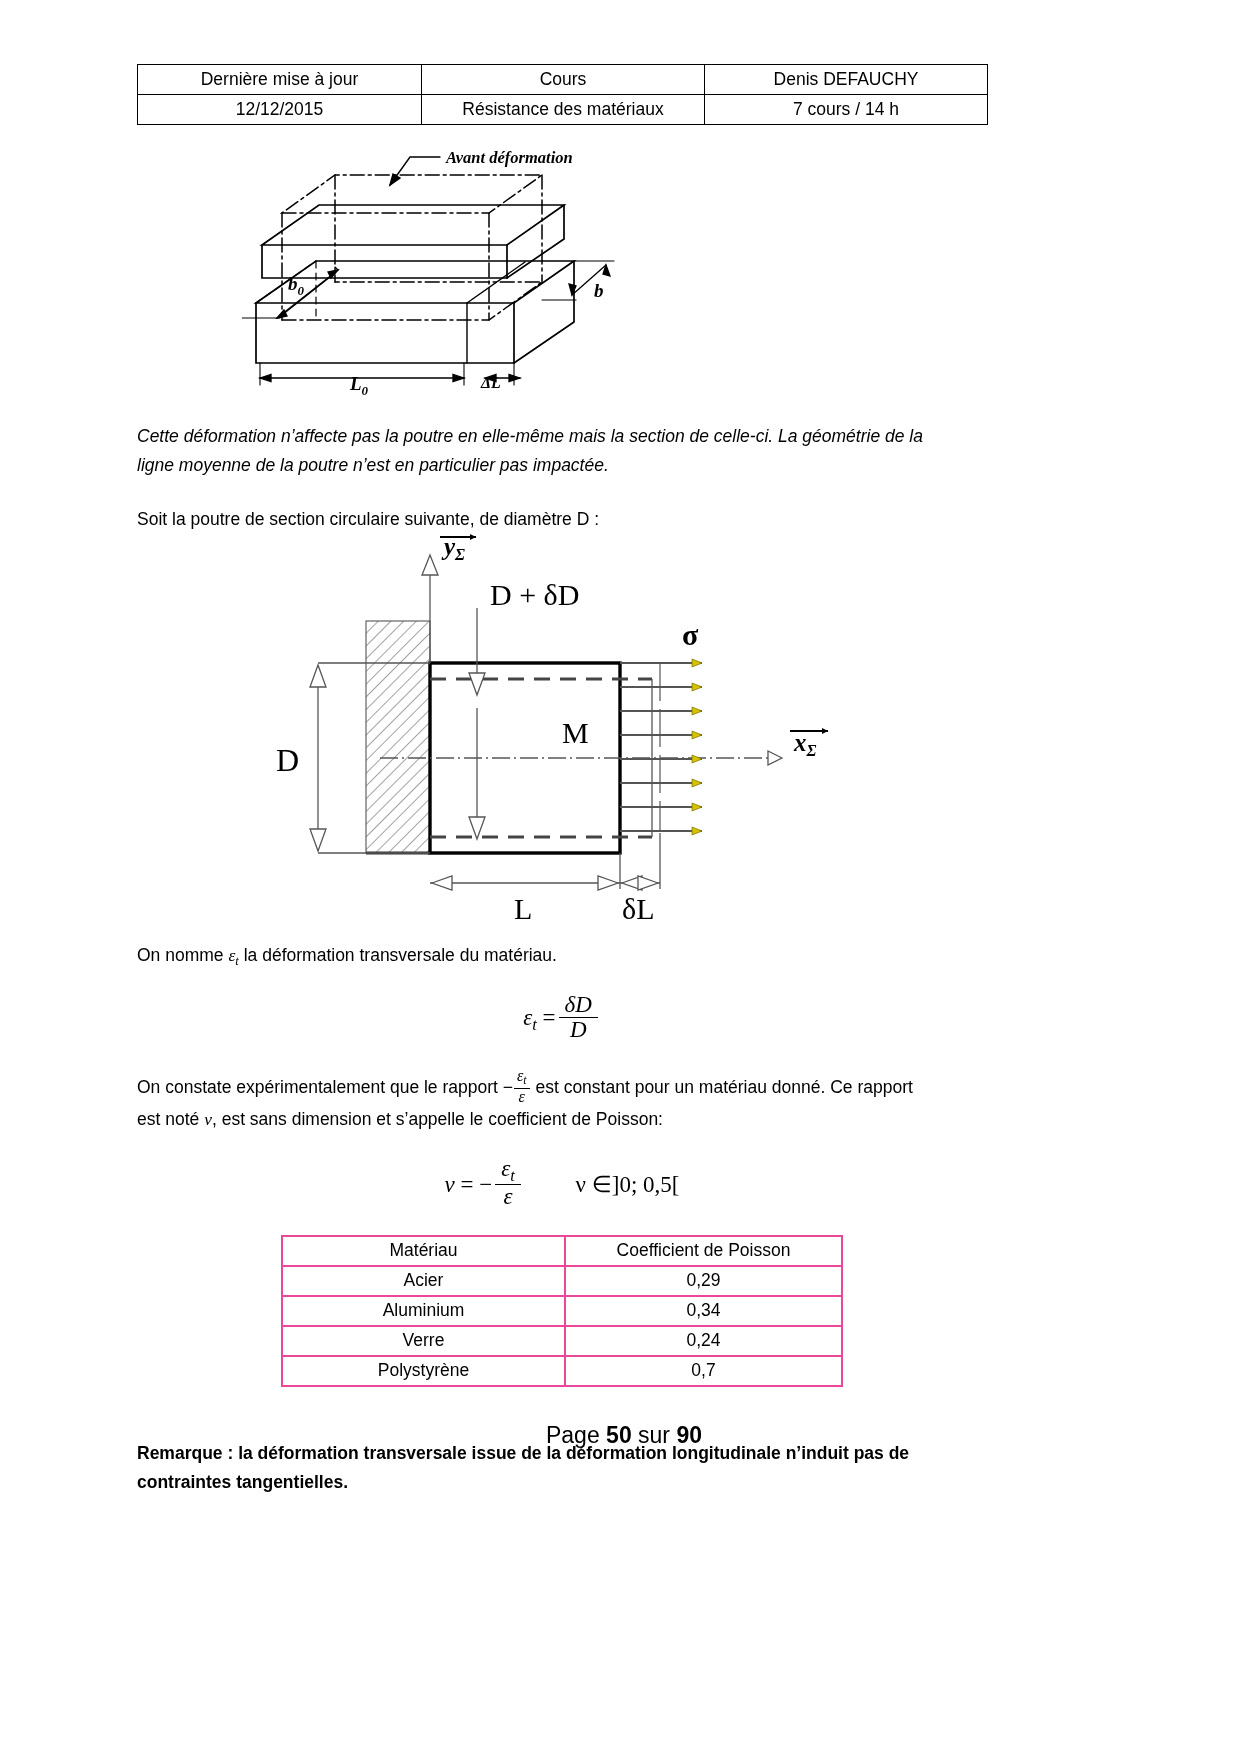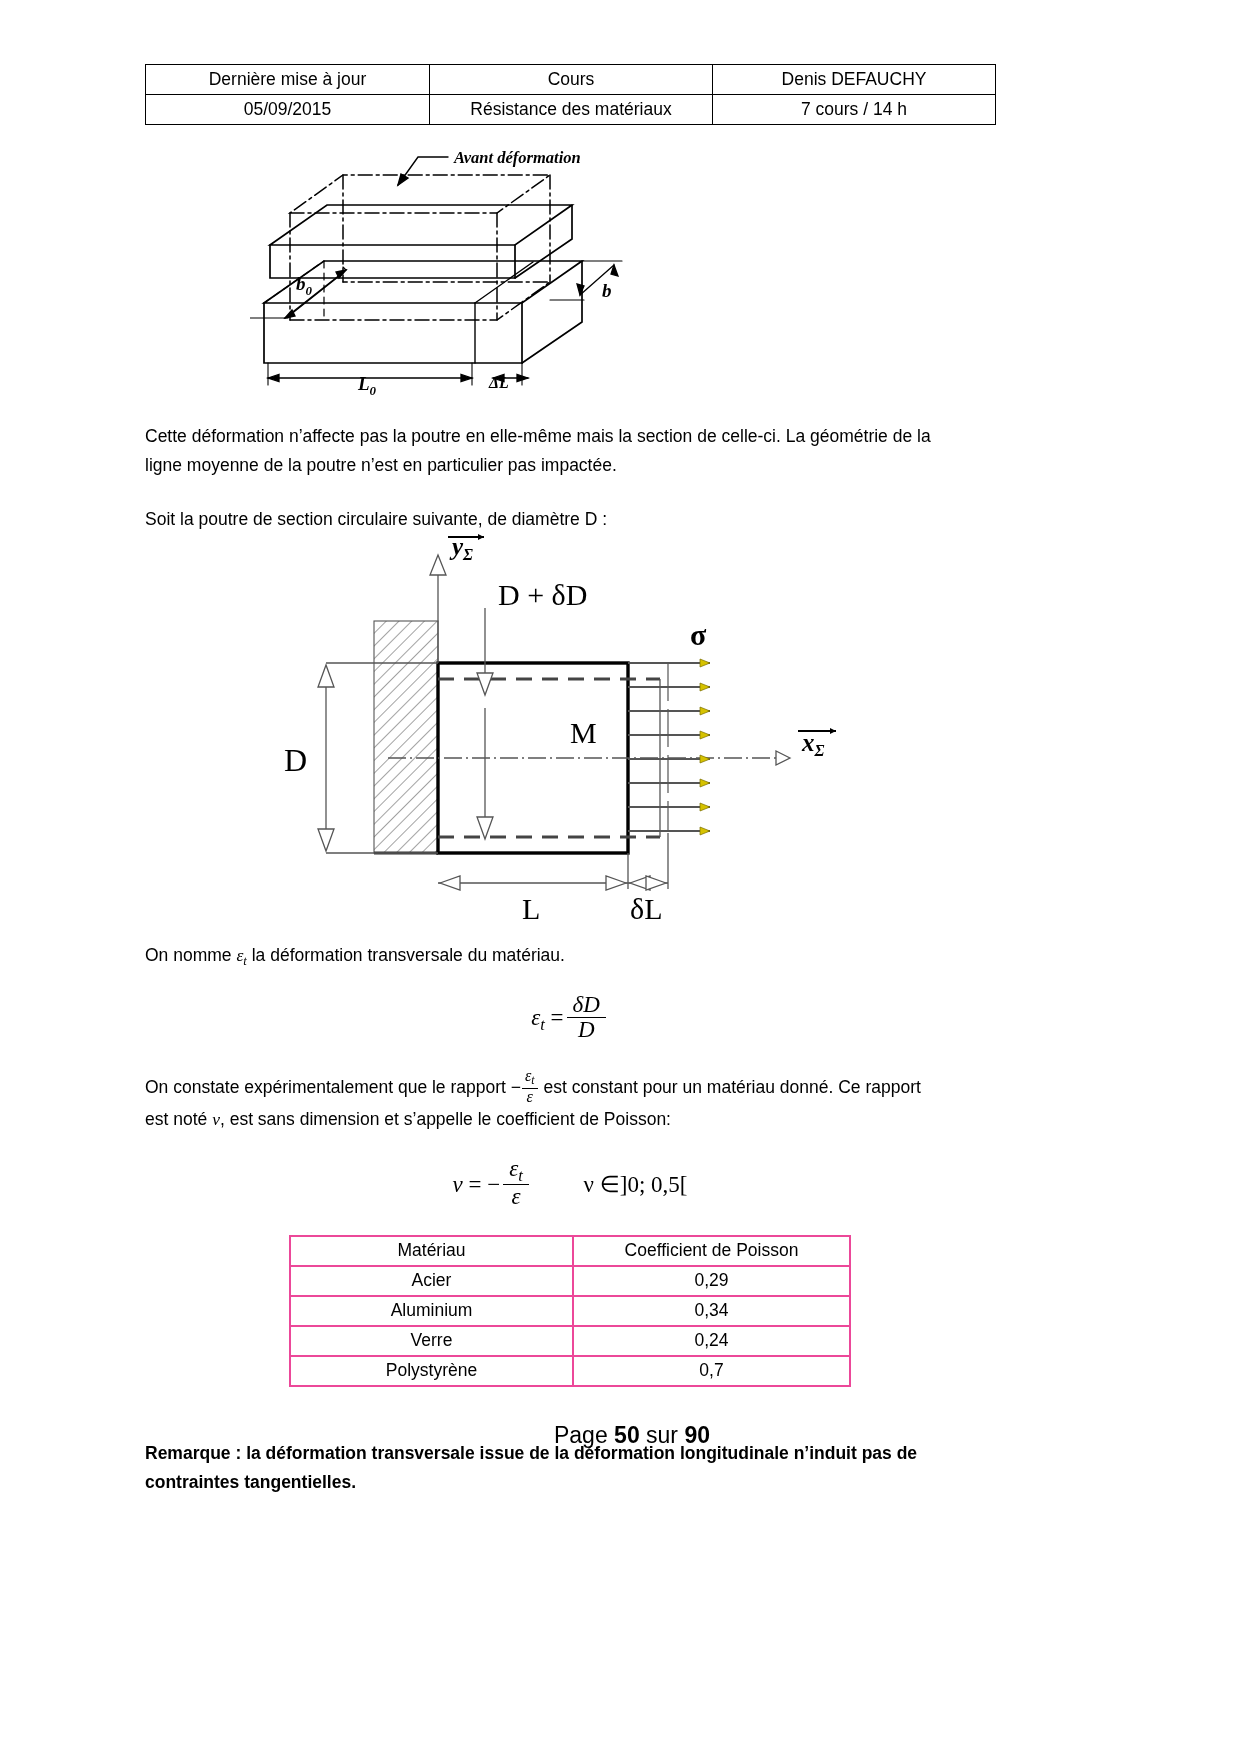--- a/index.html
+++ b/index.html
@@ -7,21 +7,21 @@
   body {
     width:1240px; height:1754px;
     background:#ffffff;
     font-family:"Liberation Sans", sans-serif;
     color:#000;
     position:relative;
     overflow:hidden;
   }
   .page {
     position:absolute;
-    left:12px; top:0;
+    left:4px; top:0;
     width:1020px; height:1754px;
     padding:0;
   }
   .content {
     position:absolute;
     left:133px; top:64px;
     width:850px;
   }
 
   
@@ -133,21 +133,21 @@
           <col class="c2">
           <col class="c3">
         </colgroup>
     <tbody>
       <tr>
         <td>Dernière mise à jour</td>
         <td>Cours</td>
         <td>Denis DEFAUCHY</td>
       </tr>
       <tr>
-        <td>05/09/2015</td>
+        <td>12/12/2015</td>
         <td>Résistance des matériaux</td>
         <td>7 cours / 14 h</td>
       </tr>
     </tbody>
   </table>
 
   <div class="fig-wrap" style="margin-top:10px;">
     <svg class="fig" width="640" height="265" viewBox="0 0 640 265">
       <g fill="none" stroke="#000" stroke-width="1.6" stroke-linecap="round">
 
@@ -223,21 +223,21 @@
       </g>
 
       <text x="46" y="155" font-size="19" font-style="italic" font-weight="bold">b<tspan font-size="13" dy="5">0</tspan></text>
       <text x="352" y="162" font-size="19" font-style="italic" font-weight="bold">b</text>
       <text x="108" y="255" font-size="19" font-style="italic" font-weight="bold">L<tspan font-size="13" dy="5">0</tspan></text>
       <text x="239" y="253" font-size="16" font-style="italic" font-weight="bold">ΔL</text>
       <text x="204" y="28" font-size="16.5" font-style="italic" font-weight="bold">Avant déformation</text>
     </svg>
   </div>
 
-  <div class="blk" style="margin-top:22px;">
+  <div class="blk" style="margin-top:22px;font-style:italic;">
     <p class="para">Cette déformation n’affecte pas la poutre en elle-même mais la section de celle-ci. La géométrie de la</p>
     <p class="para">ligne moyenne de la poutre n’est en particulier pas impactée.</p>
   </div>
 
   <div class="blk">
     <p class="para">Soit la poutre de section circulaire suivante, de diamètre D :</p>
   </div>
 
   <div class="fig-wrap" style="margin-top:0;">
     <svg class="fig" width="600" height="390" viewBox="0 0 600 390">

